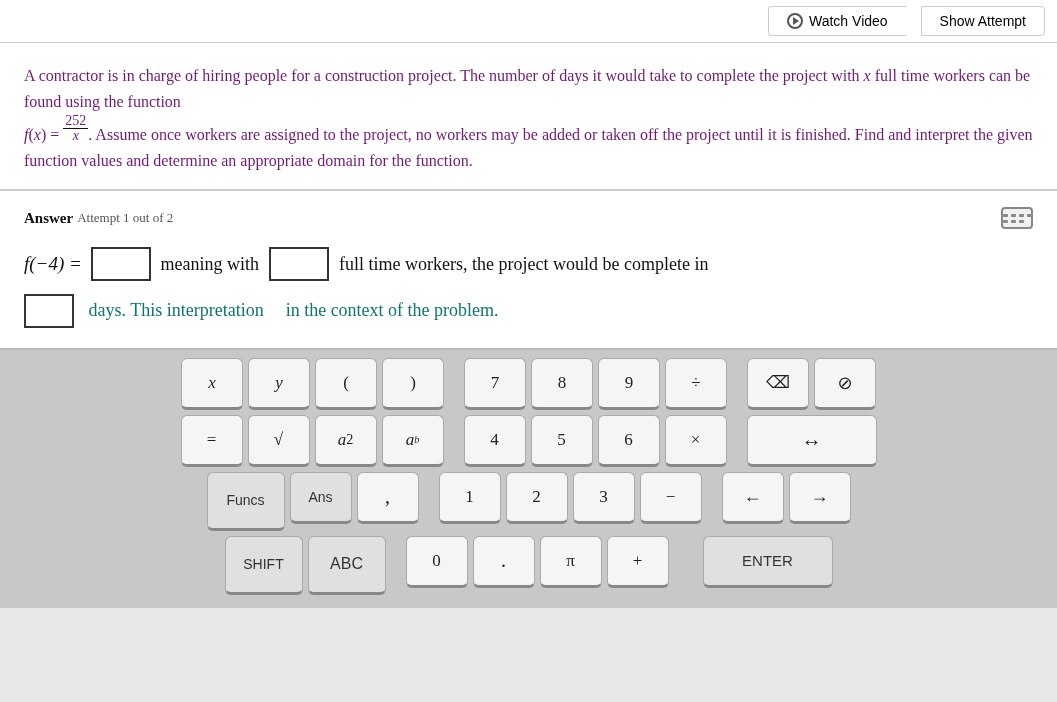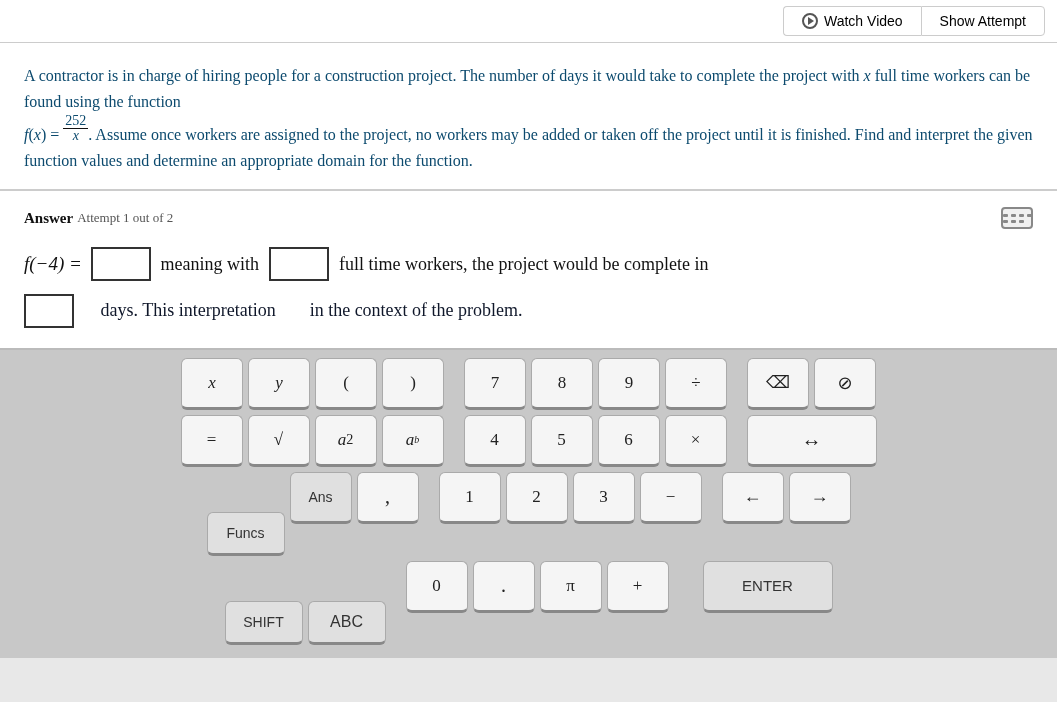--- a/index.html
+++ b/index.html
@@ -24,20 +24,21 @@
     .top-bar-btn {
       display: flex;
       align-items: center;
       gap: 6px;
       padding: 6px 18px;
       font-family: Arial, sans-serif;
       font-size: 14px;
       cursor: pointer;
       background: #fff;
       border: 1px solid #ccc;
+      margin-left: 15px;
     }
 
     .watch-video-btn {
       border-radius: 4px 0 0 4px;
       border-right: none;
     }
 
     .show-examples-btn {
       border-radius: 0 4px 4px 0;
     }
@@ -61,21 +62,21 @@
 
     .problem-area {
       background: #fff;
       padding: 20px 24px 16px 24px;
       border-bottom: 2px solid #ccc;
     }
 
     .problem-text {
       font-size: 16px;
       line-height: 1.6;
-      color: #0c4a6e;
+      color: #701a75;
     }
 
     .answer-section {
       background: #fff;
       padding: 16px 24px 20px 24px;
       border-bottom: 2px solid #bbb;
     }
 
     .answer-header {
       font-size: 15px;
@@ -131,23 +132,23 @@
       font-size: 18px;
       color: #111;
       margin-bottom: 12px;
       line-height: 1.8;
     }
 
     .answer-row2 {
       display: flex;
       align-items: center;
       flex-wrap: nowrap;
-      gap: 12px;
+      gap: 0;
       font-size: 18px;
-      color: #0f172a;
+      color: #0f766e;
       line-height: 1.8;
     }
 
     .input-box {
       display: inline-block;
       border: 2px solid #333;
       background: #fff;
       min-width: 60px;
       height: 34px;
       vertical-align: middle;
@@ -203,22 +204,21 @@
       user-select: none;
     }
 
     .key-sm {
       width: 62px;
       height: 52px;
     }
 
     .key-md {
       width: 78px;
-      height: 44px;
-      margin-top: 40px;
+      height: 59px;
     }
 
     .key-dark {
       background: #e0e0e0;
       color: #333;
       font-size: 14px;
     }
 
     .enter-key {
       width: 130px;

